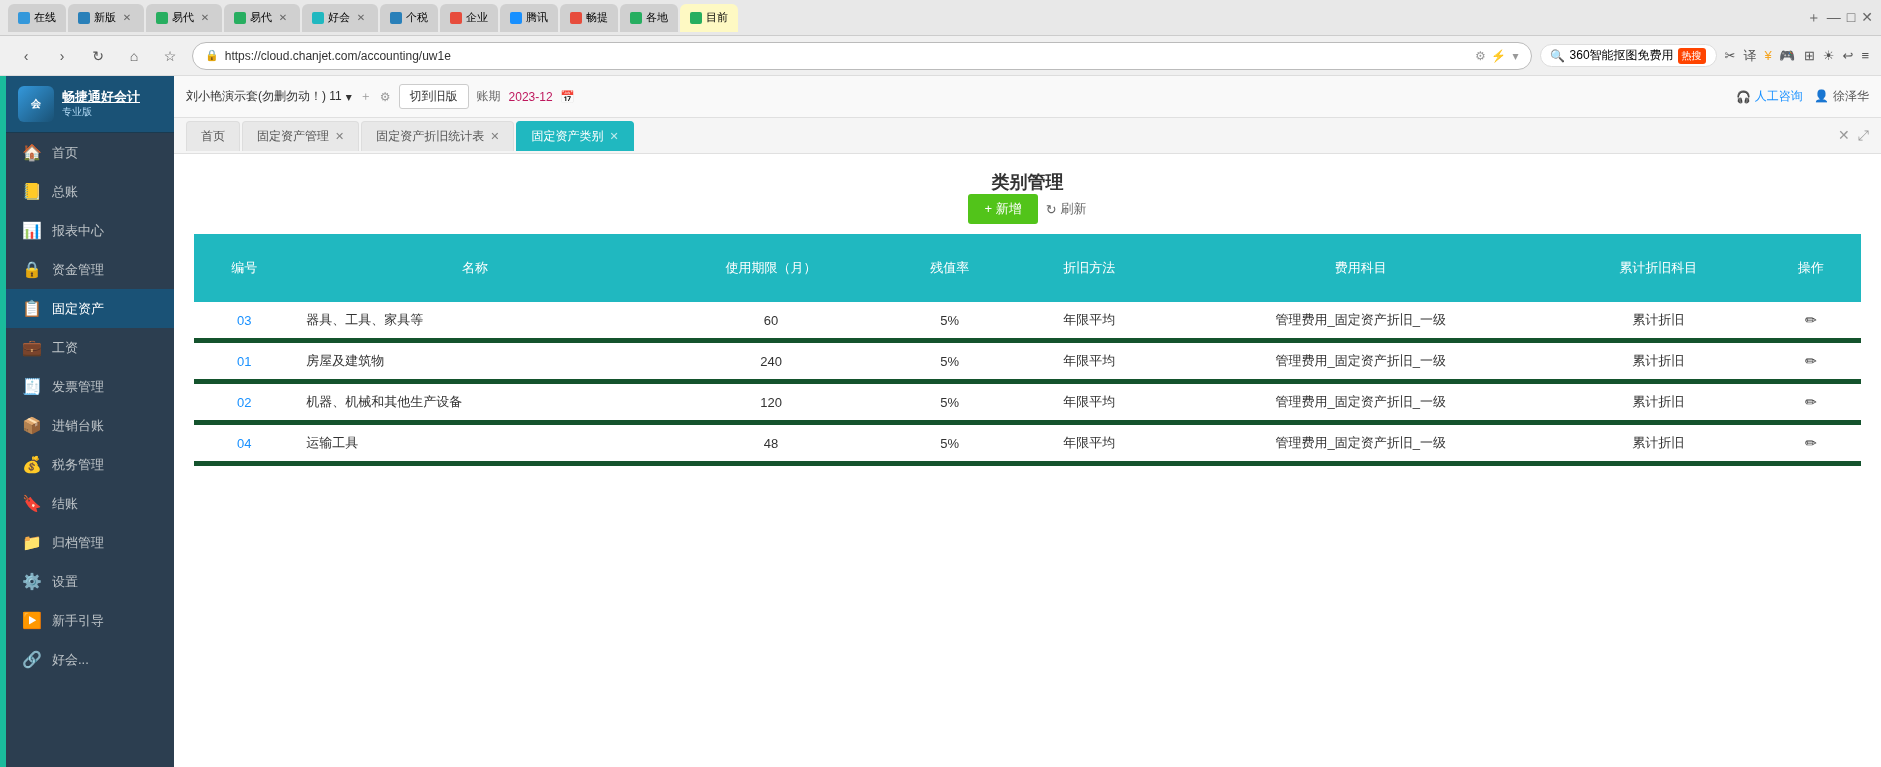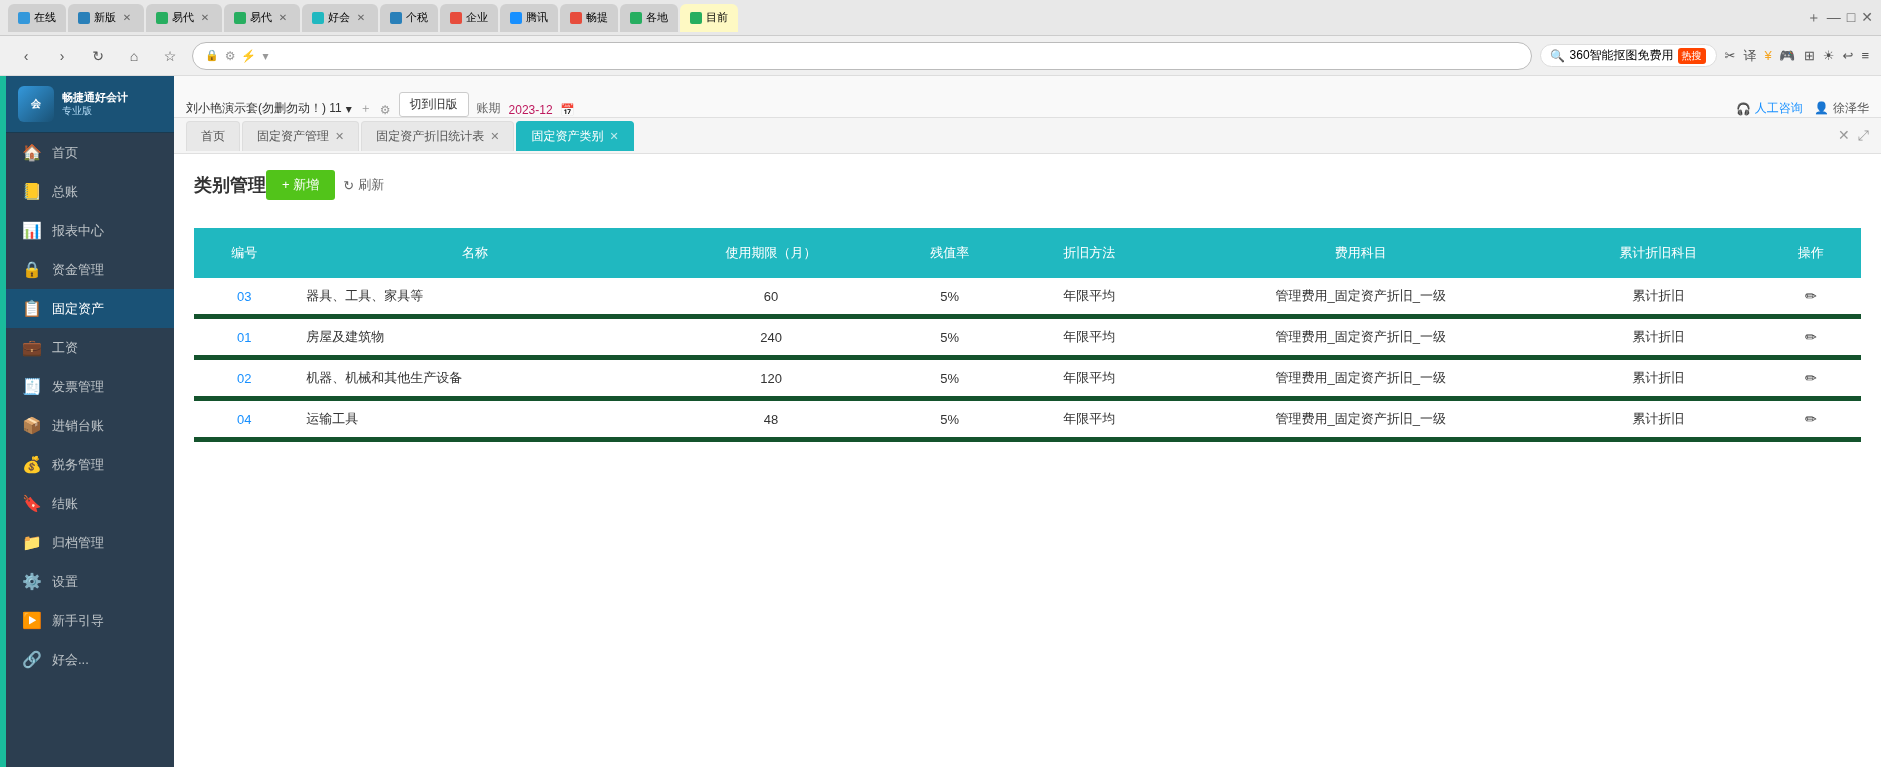--- a/index.html
+++ b/index.html
@@ -113,21 +113,21 @@
       gap: 8px;
       border-bottom: 1px solid #1a3a4f;
     }
     .logo-icon {
       width: 36px; height: 36px;
       background: linear-gradient(135deg, #3498db, #1a5276);
       border-radius: 6px;
       display: flex; align-items: center; justify-content: center;
       color: #fff; font-size: 10px; font-weight: bold;
     }
-    .logo-text { color: #fff; font-size: 11px; font-weight: bold; line-height: 1.3; }
+    .logo-text { color: #fff; font-size: 13px; font-weight: bold; line-height: 1.3; text-decoration: underline; }
     .logo-sub { color: #aed6f1; font-size: 10px; }
 
     .sidebar-item {
       display: flex;
       align-items: center;
       padding: 10px 16px;
       color: #bdc3c7;
       cursor: pointer;
       gap: 10px;
       font-size: 13px;
@@ -135,21 +135,21 @@
     }
     .sidebar-item.active { background: #1a5276; color: #fff; }
     .sidebar-item-icon { font-size: 16px; width: 20px; text-align: center; }
 
     
     .app-topbar {
       background: #f9f9f9;
       border-bottom: 1px solid #e0e0e0;
       height: 42px;
       display: flex;
-      align-items: flex-end;
+      align-items: center;
       padding: 0 12px;
       gap: 8px;
       font-size: 12px;
     }
     .user-info {
       display: flex; align-items: center; gap: 4px;
       color: #333; cursor: pointer;
     }
     .period-label { color: #666; }
     .period-value { color: #be185d; font-weight: normal; }
@@ -213,21 +213,23 @@
     .page-body {
       flex: 1;
       padding: 16px 20px;
       overflow-y: auto;
       background: #fff;
     }
 
     .page-header {
       display: flex;
       align-items: center;
-      margin-bottom: 28px;
+      justify-content: space-between;
+      margin-bottom: 10px;
+      flex-direction: column;
     }
     .page-title {
       font-size: 18px;
       font-weight: bold;
       color: #333;
     }
     .header-actions { display: flex; gap: 8px; align-items: center; }
     .btn-add {
       background: #52c41a;
       color: #fff;
@@ -249,21 +251,21 @@
 
     
     .data-table {
       width: 100%;
       border-collapse: collapse;
       font-size: 13px;
     }
     .data-table th {
       background: #20b8c0;
       color: #fff;
-      padding: 16px 12px;
+      padding: 25px 12px;
       text-align: center;
       font-weight: normal;
       border: none;
     }
     .data-table td {
       padding: 9px 12px;
       border-bottom: 5px solid #14532d;
       color: #333;
       text-align: center;
     }
@@ -347,20 +349,21 @@
 </div>
 
 <div class="browser-nav">
   <button class="nav-btn">‹</button>
   <button class="nav-btn">›</button>
   <button class="nav-btn">↻</button>
   <button class="nav-btn">⌂</button>
   <button class="nav-btn">☆</button>
   <div class="address-bar">
     <span style="color:#27ae60;font-size:11px;">🔒</span>
+    <span class="address-text">https://cloud.chanjet.com/accounting/uw1e</span>
     <span style="color:#999;font-size:12px;">⚙</span>
     <span style="color:#999;font-size:12px;">⚡</span>
     <span style="color:#999;font-size:12px;">▾</span>
   </div>
   <div class="search-bar">
     <span>🔍</span>
     <span>360智能抠图免费用</span>
     <span class="hot-badge">热搜</span>
   </div>
   <span style="cursor:pointer;font-size:13px;color:#555;">✂</span>

